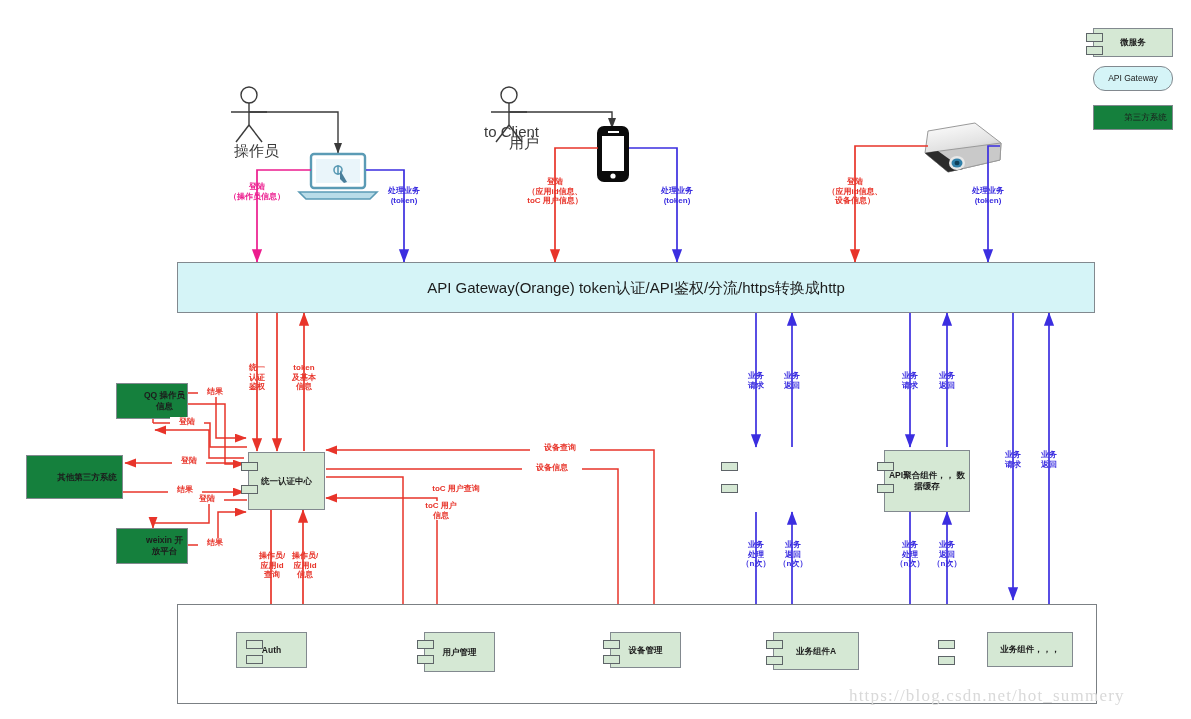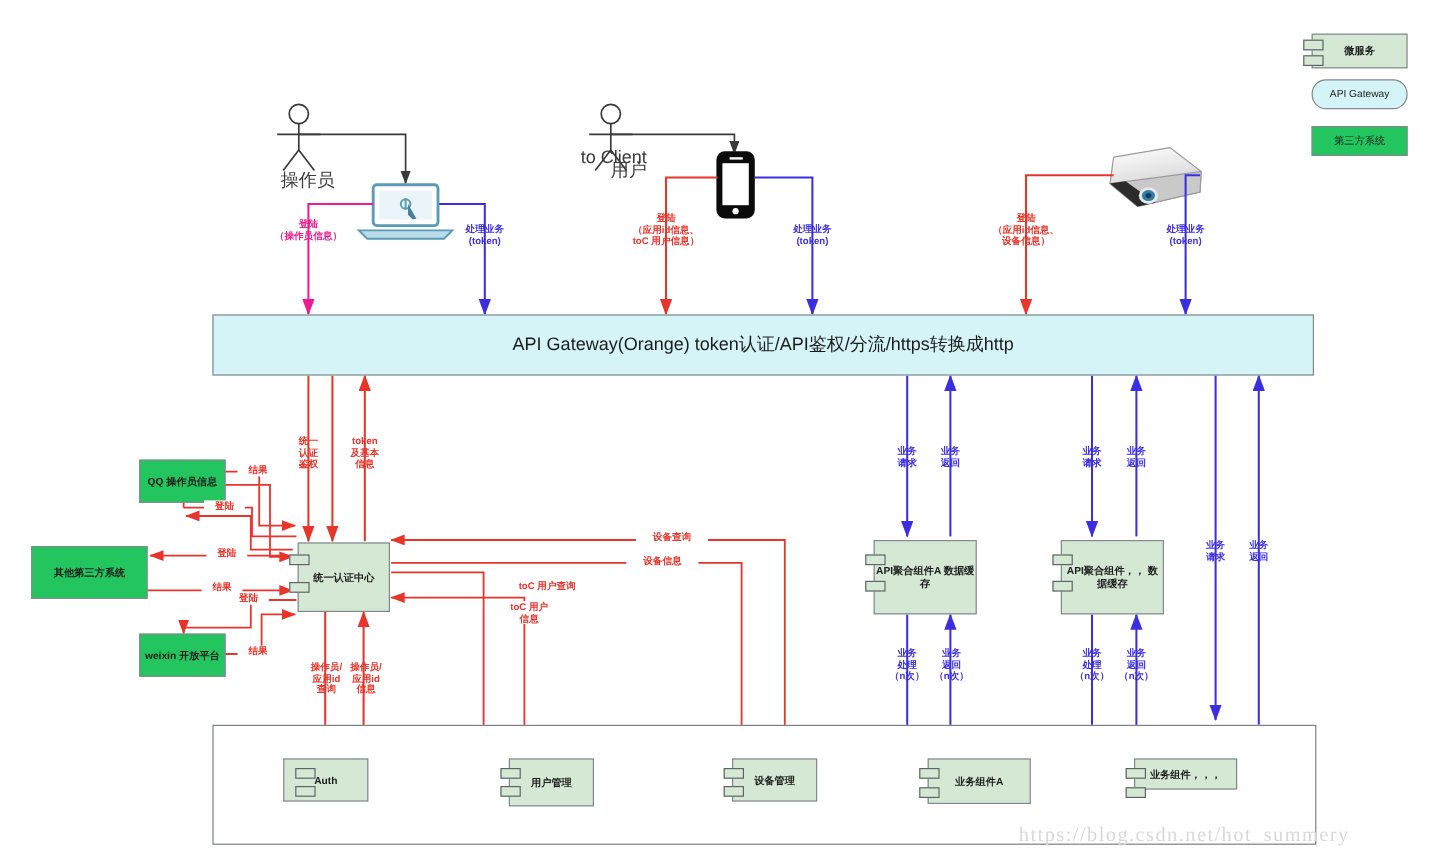--- a/index.html
+++ b/index.html
@@ -12,21 +12,21 @@
        white-space:pre;font-weight:bold;letter-spacing:0px;}
   .lbl.red{color:#e8342a;}
   .lbl.blue{color:#3b2ee0;}
   .lbl.pink{color:#ec1c8e;}
 
   .node{position:absolute;box-sizing:border-box;display:flex;align-items:center;
         justify-content:center;text-align:center;font-size:8.5px;line-height:11px;
         color:#1c1c1c;font-weight:bold;}
   .green{background:#d5e8d4;border:1.4px solid #82898f;}
   .cyan{background:#d5f4f7;border:1.4px solid #82898f;}
-  .orange{background:#22c55e;border:1.4px solid #82898f;}
+  .orange{background:#15803d;border:1.4px solid #82898f;padding-left:25px;}
   .plainbox{background:#ffffff;border:1.4px solid #7b8084;}
 
   .tab{position:absolute;width:17px;height:9px;background:#d5e8d4;
        border:1.4px solid #5e6468;box-sizing:border-box;}
 
   .gwtext{font-size:15px;font-weight:normal;color:#1c1c1c;}
   .legend-txt{font-size:8.5px;font-weight:normal;}
   .legend-txt.ms{font-weight:bold;}
 
   .watermark{position:absolute;left:849px;top:686px;font-size:17px;
@@ -250,24 +250,20 @@
 应用id
 信息</div>
 
   <div class="lbl red" style="left:418px;top:484px;width:76px;background:#fff;">toC 用户查询</div>
   <div class="lbl red" style="left:411px;top:501px;width:60px;background:#fff;">toC 用户
 信息</div>
 
   <div class="lbl red" style="left:530px;top:443px;width:60px;background:#fff;">设备查询</div>
   <div class="lbl red" style="left:522px;top:463px;width:60px;background:#fff;">设备信息</div>
 
-  <div class="node green" style="left:728px;top:450px;width:86px;height:62px;">
-    <span>API聚合组件A
-数据缓存</span>
-  </div>
   <div class="tab" style="left:721px;top:462px;"></div>
   <div class="tab" style="left:721px;top:484px;"></div>
 
   <div class="node green" style="left:884px;top:450px;width:86px;height:62px;">
     <span>API聚合组件，，
 数据缓存</span>
   </div>
   <div class="tab" style="left:877px;top:462px;"></div>
   <div class="tab" style="left:877px;top:484px;"></div>
 
@@ -317,21 +313,21 @@
   </div>
   <div class="tab" style="left:603px;top:640px;"></div>
   <div class="tab" style="left:603px;top:655px;"></div>
 
   <div class="node green" style="left:773px;top:632px;width:86px;height:38px;">
     <span>业务组件A</span>
   </div>
   <div class="tab" style="left:766px;top:640px;"></div>
   <div class="tab" style="left:766px;top:656px;"></div>
 
-  <div class="node green" style="left:945px;top:632px;width:86px;height:26px;">
+  <div class="node green" style="left:987px;top:632px;width:86px;height:35px;">
     <span>业务组件，，，</span>
   </div>
   <div class="tab" style="left:938px;top:640px;"></div>
   <div class="tab" style="left:938px;top:656px;"></div>
 
   <div class="watermark">https://blog.csdn.net/hot_summery</div>
 
 </div>
 
 </body></html>

